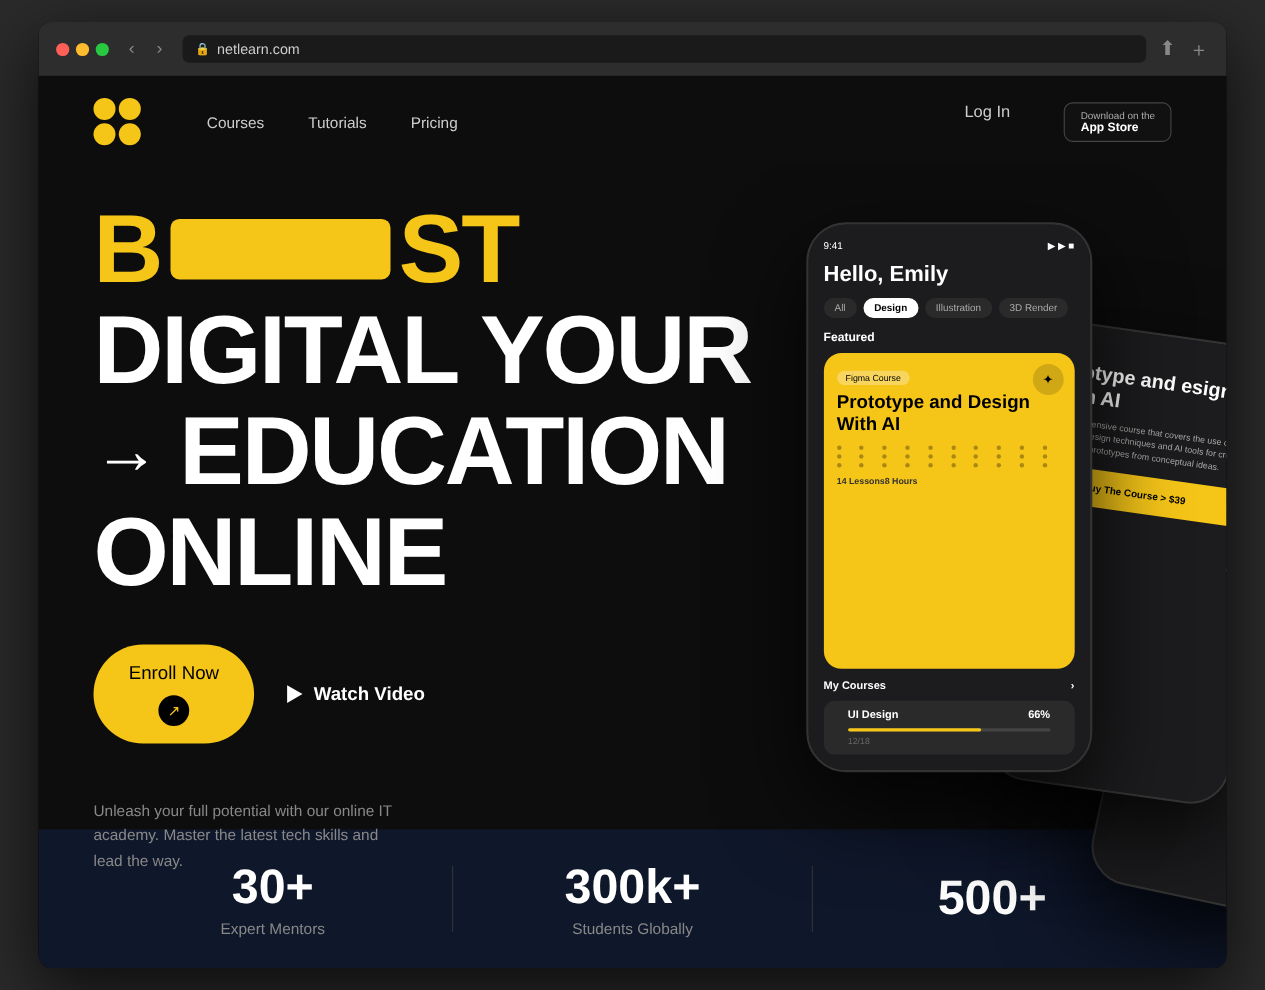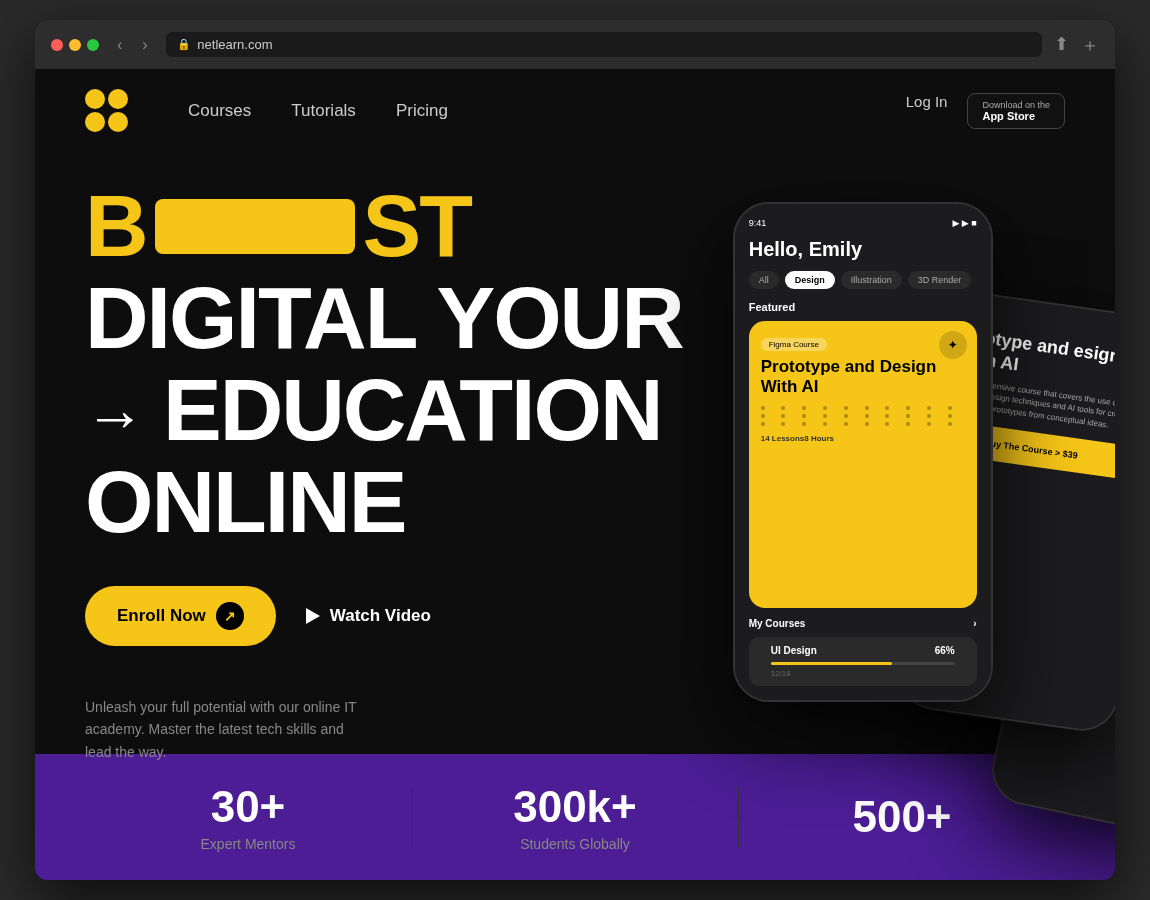--- a/index.html
+++ b/index.html
@@ -103,21 +103,21 @@
       gap: 3px;
     }
     .nav-links {
       display: flex;
       gap: 40px;
       flex: 1;
     }
     .nav-link {
       color: #ccc;
       text-decoration: none;
-      font-size: 17px;
+      font-size: 14px;
     }
     .nav-right {
       display: flex;
       align-items: flex-start;
       gap: 20px;
     }
     .login-btn {
       color: #ccc;
       background: none;
       border: none;
@@ -127,20 +127,21 @@
     .appstore-btn {
       background: #111;
       border: 1.5px solid #444;
       border-radius: 8px;
       padding: 6px 14px;
       color: #fff;
       cursor: pointer;
       display: flex;
       flex-direction: column;
       align-items: flex-start;
+      margin-left: 29px;
     }
     .appstore-sub { font-size: 9px; color: #aaa; }
     .appstore-main { font-size: 11px; font-weight: 600; }
     
     .hero {
       display: flex;
       padding: 30px 50px 0;
       position: relative;
       height: calc(100% - 80px);
     }
@@ -194,25 +195,26 @@
       gap: 30px;
       margin-top: 40px;
     }
     .enroll-btn {
       background: #f5c518;
       color: #000;
       border: none;
       border-radius: 50px;
       padding: 16px 32px;
       font-size: 17px;
-      font-weight: 700;
+      font-weight: 400;
       cursor: pointer;
       display: flex;
       align-items: center;
       gap: 10px;
+      flex-direction: column;
     }
     .enroll-arrow {
       background: #000;
       color: #f5c518;
       width: 28px;
       height: 28px;
       border-radius: 50%;
       display: flex;
       align-items: center;
       justify-content: center;
@@ -413,21 +415,21 @@
       border-radius: 2px;
       width: 66%;
     }
     .course-count {
       font-size: 8px;
       color: #666;
       margin-top: 4px;
     }
     
     .stats-bar {
-      background: #4c1d95;
+      background: #0f172a;
       display: flex;
       align-items: center;
       position: absolute;
       bottom: 0;
       left: 0;
       right: 0;
       padding: 28px 50px;
     }
     .stat-item {
       flex: 1;

